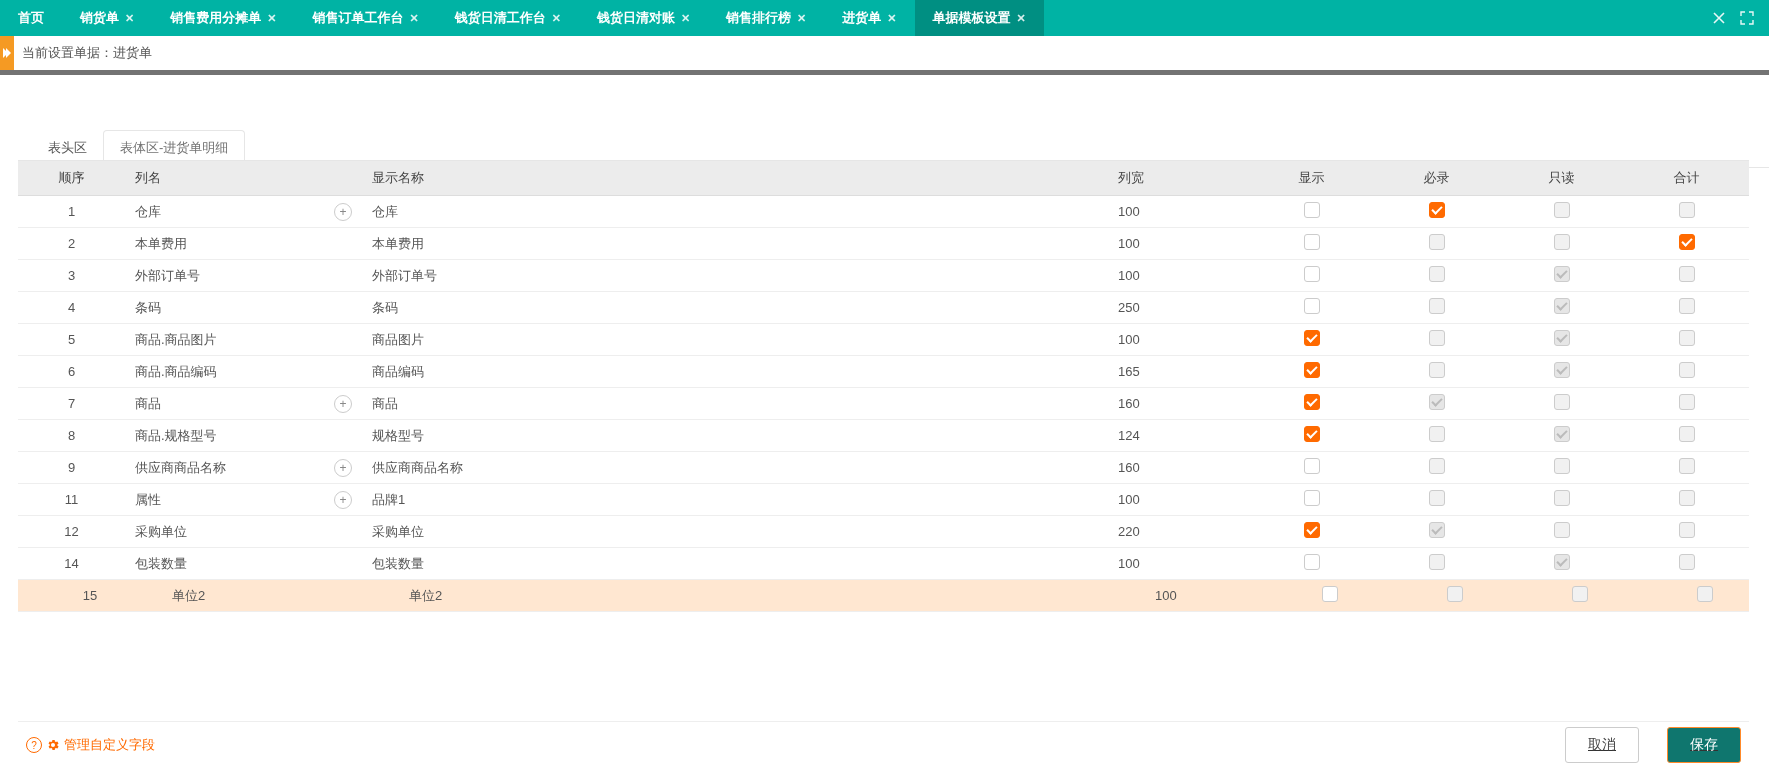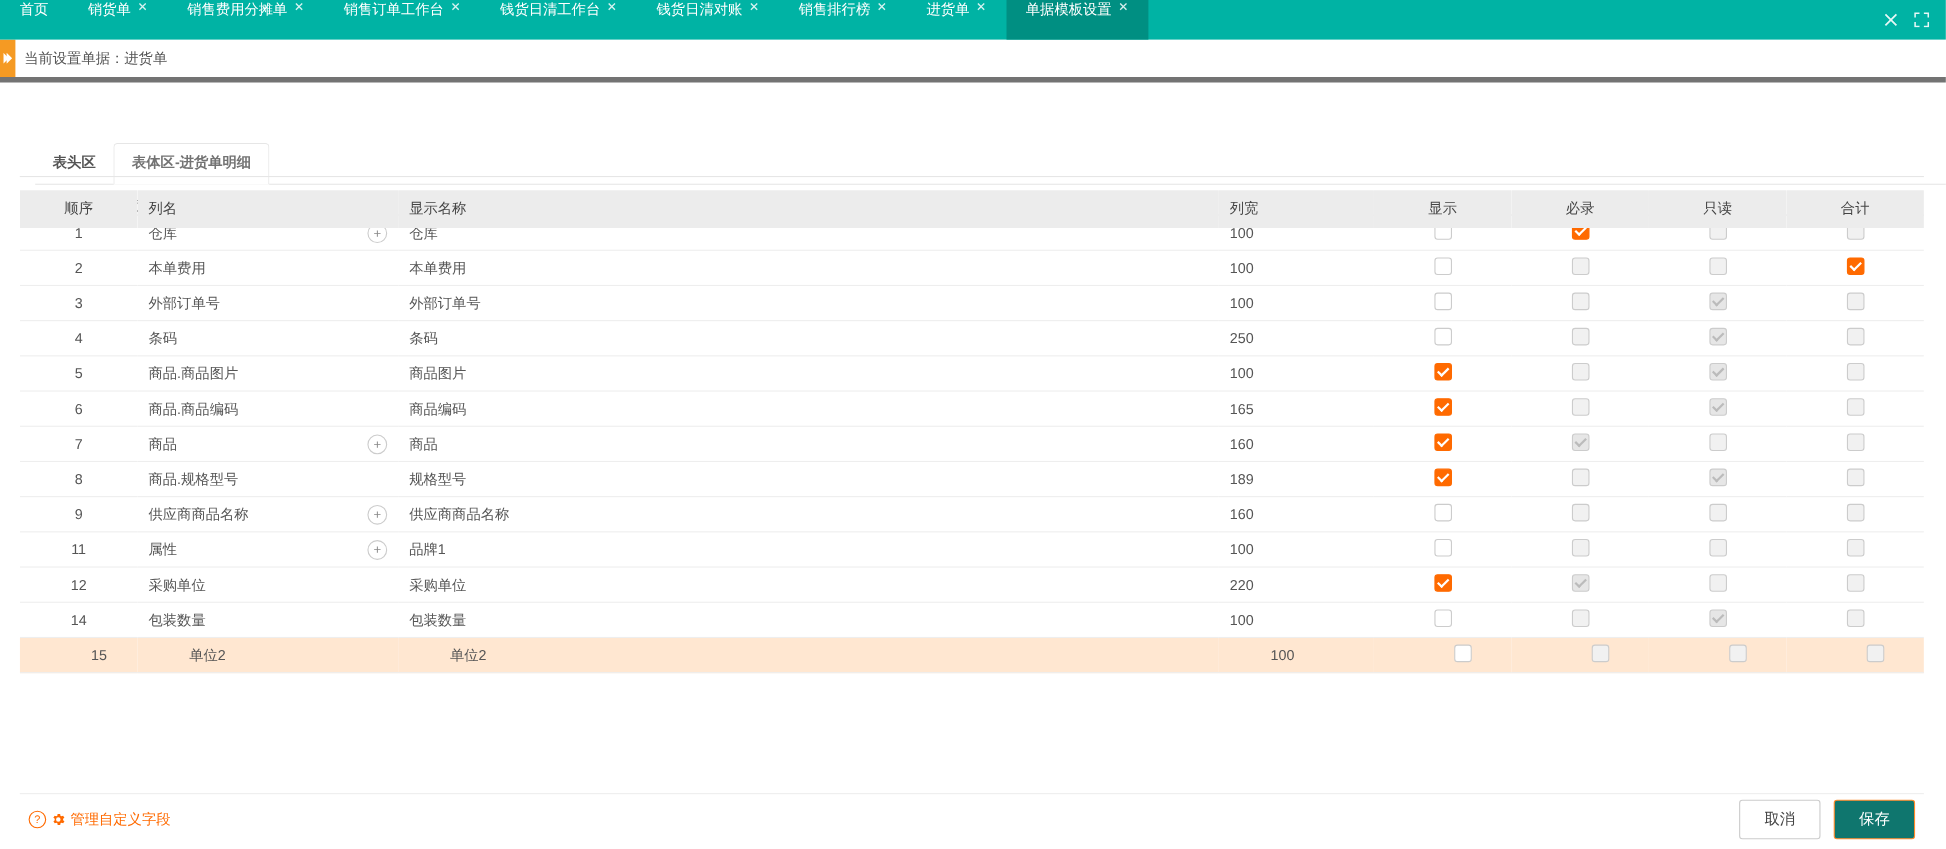--- a/index.html
+++ b/index.html
@@ -15,24 +15,26 @@
 .top-tabs {
   display: flex;
   align-items: center;
   background: #00b3a4;
   height: 36px;
   color: #fff;
   position: relative;
 }
 .top-tab {
   display: flex;
+  align-items: center;
   padding: 0 18px;
   height: 100%;
   cursor: pointer;
   white-space: nowrap;
+  font-weight: bold;
 }
 .top-tab.active {
   background: #008f82;
 }
 .top-tab .close {
   margin-left: 6px;
   font-size: 11px;
   opacity: 0.85;
 }
 .top-right {
@@ -78,21 +80,20 @@
   display: flex;
   align-items: flex-end;
   margin: 8px 0 0 32px;
   border-bottom: 1px solid #e6e6e6;
 }
 .inner-tab {
   padding: 8px 16px 10px 16px;
   cursor: pointer;
   color: #555;
   position: relative;
-  font-weight: bold;
 }
 .inner-tab.active {
   color: #737373;
   border: 1px solid #e6e6e6;
   border-bottom: 1px solid #fff;
   background: #fff;
   border-radius: 4px 4px 0 0;
   margin-bottom: -1px;
   margin-top: 47px;
 }
@@ -130,21 +131,21 @@
   height: 100%;
   overflow-y: auto;
   overflow-x: hidden;
 }
 table {
   width: 100%;
   border-collapse: collapse;
 }
 thead th {
   position: sticky;
-  top: 12px;
+  top: 0;
   background: #ececec;
   font-weight: normal;
   color: #444;
   text-align: left;
   padding: 8px 10px;
   border-bottom: 1px solid #ddd;
   z-index: 2;
 }
 tbody td {
   padding: 6px 10px;
@@ -256,21 +257,22 @@
   align-items: center;
   justify-content: center;
   margin-right: 4px;
 }
 .footer-left .gear {
   margin-right: 4px;
   display: inline-flex;
 }
 .footer-right {
   display: flex;
-  gap: 12px;
+  gap: 28px;
+  text-decoration: underline;
 }
 .btn {
   min-width: 72px;
   height: 34px;
   border-radius: 3px;
   display: inline-flex;
   align-items: center;
   justify-content: center;
   cursor: pointer;
   font-size: 14px;
@@ -483,21 +485,21 @@
             <td class="col-chk"><span class="chk disabled"></span></td>
           </tr>
           <tr>
             <td class="col-seq">8</td>
             <td class="col-name">
               <div class="name-cell">
                 <span>商品.规格型号</span>
               </div>
             </td>
             <td class="col-disp">规格型号</td>
-            <td class="col-w">189</td>
+            <td class="col-w">124</td>
             <td class="col-chk"><span class="chk checked"></span></td>
             <td class="col-chk"><span class="chk disabled"></span></td>
             <td class="col-chk"><span class="chk checked disabled"></span></td>
             <td class="col-chk"><span class="chk disabled"></span></td>
           </tr>
           <tr>
             <td class="col-seq">9</td>
             <td class="col-name">
               <div class="name-cell">
                 <span>供应商商品名称</span>

